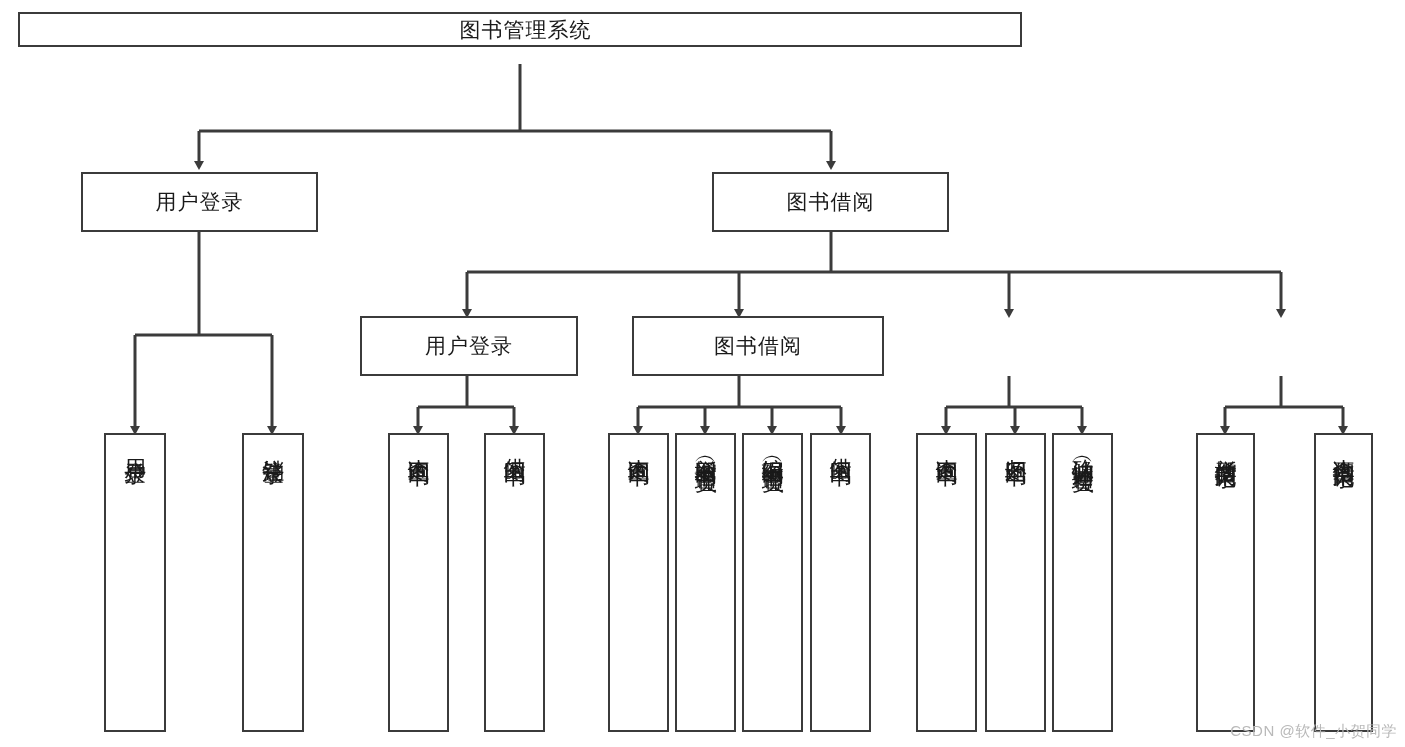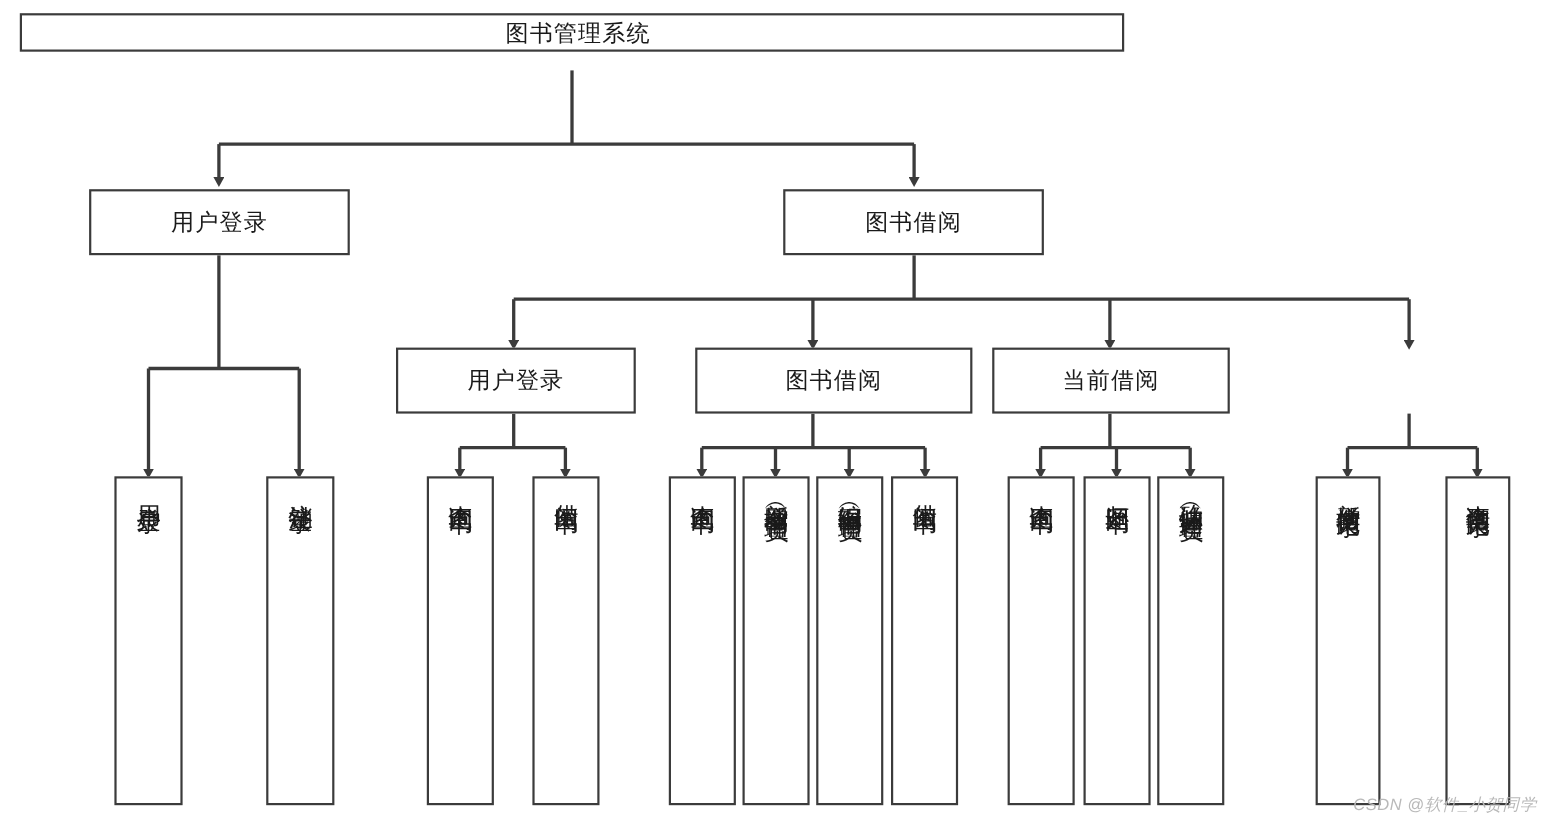--- a/index.html
+++ b/index.html
@@ -53,21 +53,20 @@
     text-align: left;
   }
   .watermark {
     position: absolute;
     right: 8px;
     bottom: 6px;
     font-size: 15px;
     color: #b9b9b9;
     letter-spacing: 0.5px;
     white-space: nowrap;
-    font-style: italic;
   }
 </style>
 </head>
 <body>
 
 <div id="canvas">
 
   <svg class="wires" viewBox="0 0 1405 747">
     <defs>
       <marker id="arrow" markerWidth="9" markerHeight="10" refX="1" refY="5" orient="auto" markerUnits="userSpaceOnUse">
@@ -131,23 +130,20 @@
   </div>
 
   <div class="node h" style="left:360px; top:316px; width:218px; height:60px;">
     <span>用户登录</span>
   </div>
 
   <div class="node h" style="left:632px; top:316px; width:252px; height:60px;">
     <span>图书借阅</span>
   </div>
 
-  <div class="node h" style="left:902px; top:316px; width:216px; height:60px;">
-    <span>当前借阅</span>
-  </div>
 
 
   <div class="node v" style="left:104px; top:433px; width:62px; height:299px;">
     <span class="vtext">用户登录</span>
   </div>
 
   <div class="node v" style="left:242px; top:433px; width:62px; height:299px;">
     <span class="vtext">注销登录</span>
   </div>
 

